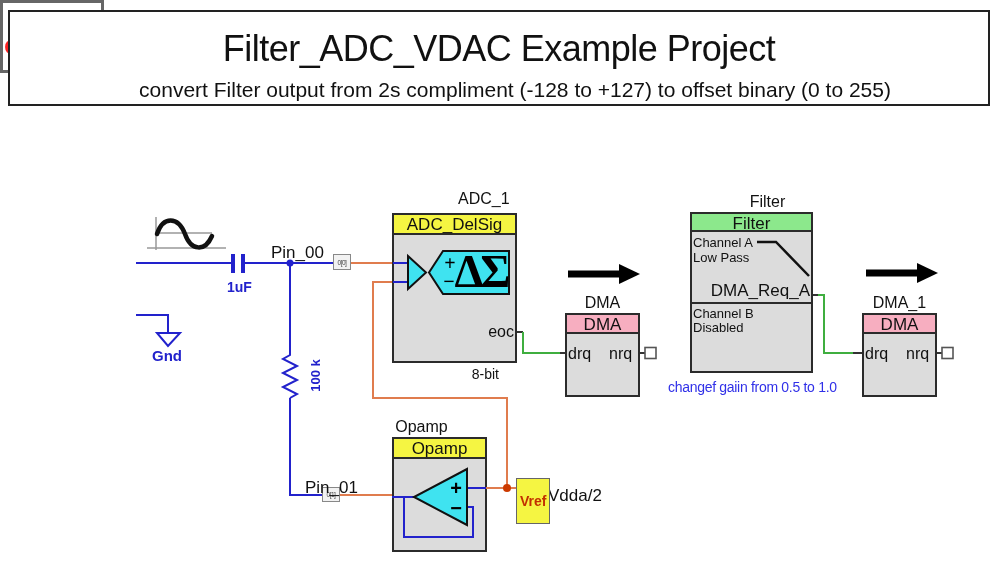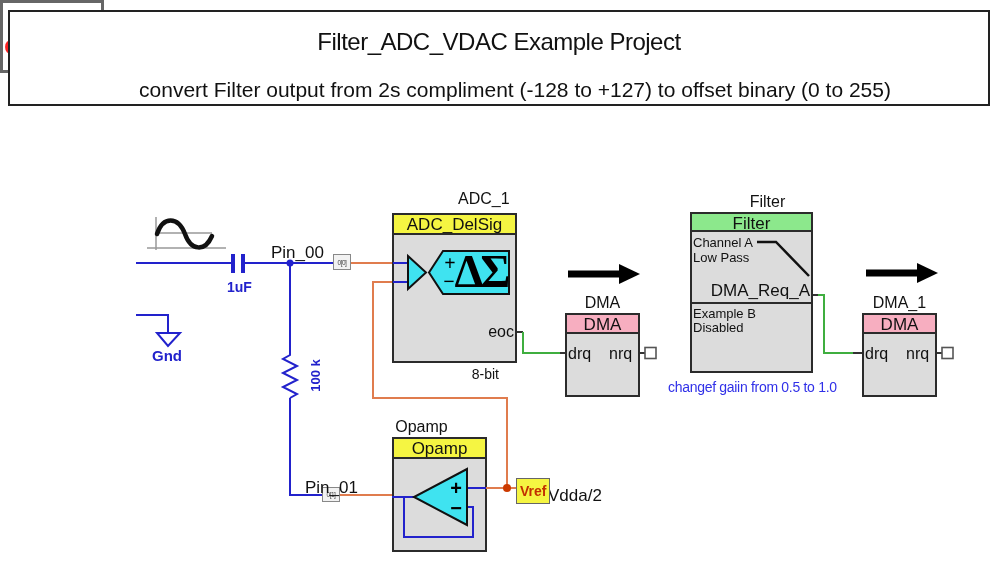--- a/index.html
+++ b/index.html
@@ -15,40 +15,40 @@
     --red-text:#fb2222;
     --blue-text:#3030e8;
     --border-dark:#2b2b2b;
   }
   *{margin:0;padding:0;box-sizing:border-box;}
   body{background:#fff;}
   .stage{position:relative;width:999px;height:572px;background:#fff;
          font-family:"Liberation Sans","DejaVu Sans",sans-serif;color:#111;overflow:hidden;}
   .abs{position:absolute;}
   .title-box{left:8px;top:10px;width:982px;height:96px;border:2px solid #222;background:#fff;text-align:center;}
-  .title{left:0;top:16px;width:100%;font-size:24px;letter-spacing:-0.5px;}
+  .title{left:0;top:16px;width:100%;font-size:36px;letter-spacing:-0.5px;}
   .subtitle{left:0;top:66px;width:100%;font-size:21px;margin-left:16px;}
   svg.overlay{position:absolute;left:0;top:0;z-index:3;pointer-events:none;}
   .blk{position:absolute;border:2px solid var(--border-dark);background:var(--body-gray);z-index:2;}
   .blk .hdr{width:100%;border-bottom:2px solid var(--border-dark);text-align:center;font-size:17px;overflow:hidden;}
   .hdr-yellow{background:var(--yellow);}
   .hdr-pink{background:var(--pink-header);}
   .hdr-green{background:var(--green-header);}
   .inst{position:absolute;font-size:16px;z-index:4;white-space:nowrap;}
   .ptxt{position:absolute;font-size:16px;z-index:4;white-space:nowrap;}
   .small{font-size:13px;}
   .sine-box{left:33px;top:252px;width:104px;height:73px;border:3px solid #666;background:#fff;z-index:2;
             display:flex;flex-direction:column;align-items:center;justify-content:center;
             color:var(--red-text);font-size:20px;font-weight:bold;line-height:1.08;}
   .pinbox{position:absolute;background:#f2f2f2;border:1.5px solid #888;z-index:4;
           display:flex;align-items:center;justify-content:center;
           font-size:6.5px;color:#444;letter-spacing:-0.5px;}
   .bluelab{position:absolute;color:var(--wire-blue);font-weight:bold;z-index:4;white-space:nowrap;}
   .vref-box{left:516px;top:478px;background:var(--yellow);border:1px solid #666;
-            padding:4px 3px;font-size:14px;font-weight:600;color:#c23000;z-index:5;}
+            padding:14px 3px;font-size:14px;font-weight:600;color:#c23000;z-index:5;}
   .vdda{left:548px;top:486px;font-size:17px;z-index:4;}
   .annot{left:668px;top:379px;font-size:14px;font-weight:normal;letter-spacing:-0.3px;color:var(--blue-text);z-index:4;white-space:nowrap;}
   .divider{left:690px;top:302px;width:123px;border-top:2px solid var(--border-dark);z-index:4;}
   .w-blue{stroke:var(--wire-blue);stroke-width:2;fill:none;}
   .w-orange{stroke:var(--wire-orange);stroke-width:2;fill:none;}
   .w-green{stroke:var(--wire-green);stroke-width:2;fill:none;}
   .stub{stroke:#333;stroke-width:2;fill:none;}
   .axis{stroke:#999;stroke-width:1.5;}
   .shape-cyan{fill:var(--cyan);stroke:#111;stroke-width:2;}
   .sigma-txt{font-family:"Liberation Serif","DejaVu Serif",serif;font-weight:bold;fill:#000;}
@@ -84,21 +84,21 @@
   <div class="ptxt" style="left:609px;top:345px;">nrq</div>
 
   <div class="blk" style="left:690px;top:212px;width:123px;height:161px;">
     <div class="hdr hdr-green" style="height:18px;">Filter</div>
   </div>
   <div class="inst" style="left:706px;top:193px;width:123px;text-align:center;">Filter</div>
   <div class="ptxt small" style="left:693px;top:235px;">Channel A</div>
   <div class="ptxt small" style="left:693px;top:250px;">Low Pass</div>
   <div class="ptxt" style="left:700px;top:281px;width:110px;text-align:right;font-size:17px;">DMA_Req_A</div>
   <div class="abs divider"></div>
-  <div class="ptxt small" style="left:693px;top:306px;">Example B</div>
+  <div class="ptxt small" style="left:693px;top:306px;">Channel B</div>
   <div class="ptxt small" style="left:693px;top:320px;">Disabled</div>
 
   <div class="blk" style="left:862px;top:313px;width:75px;height:84px;">
     <div class="hdr hdr-pink" style="height:19px;">DMA</div>
   </div>
   <div class="inst" style="left:862px;top:294px;width:75px;text-align:center;">DMA_1</div>
   <div class="ptxt" style="left:865px;top:345px;">drq</div>
   <div class="ptxt" style="left:906px;top:345px;">nrq</div>
 
   <div class="blk" style="left:392px;top:437px;width:95px;height:115px;">

